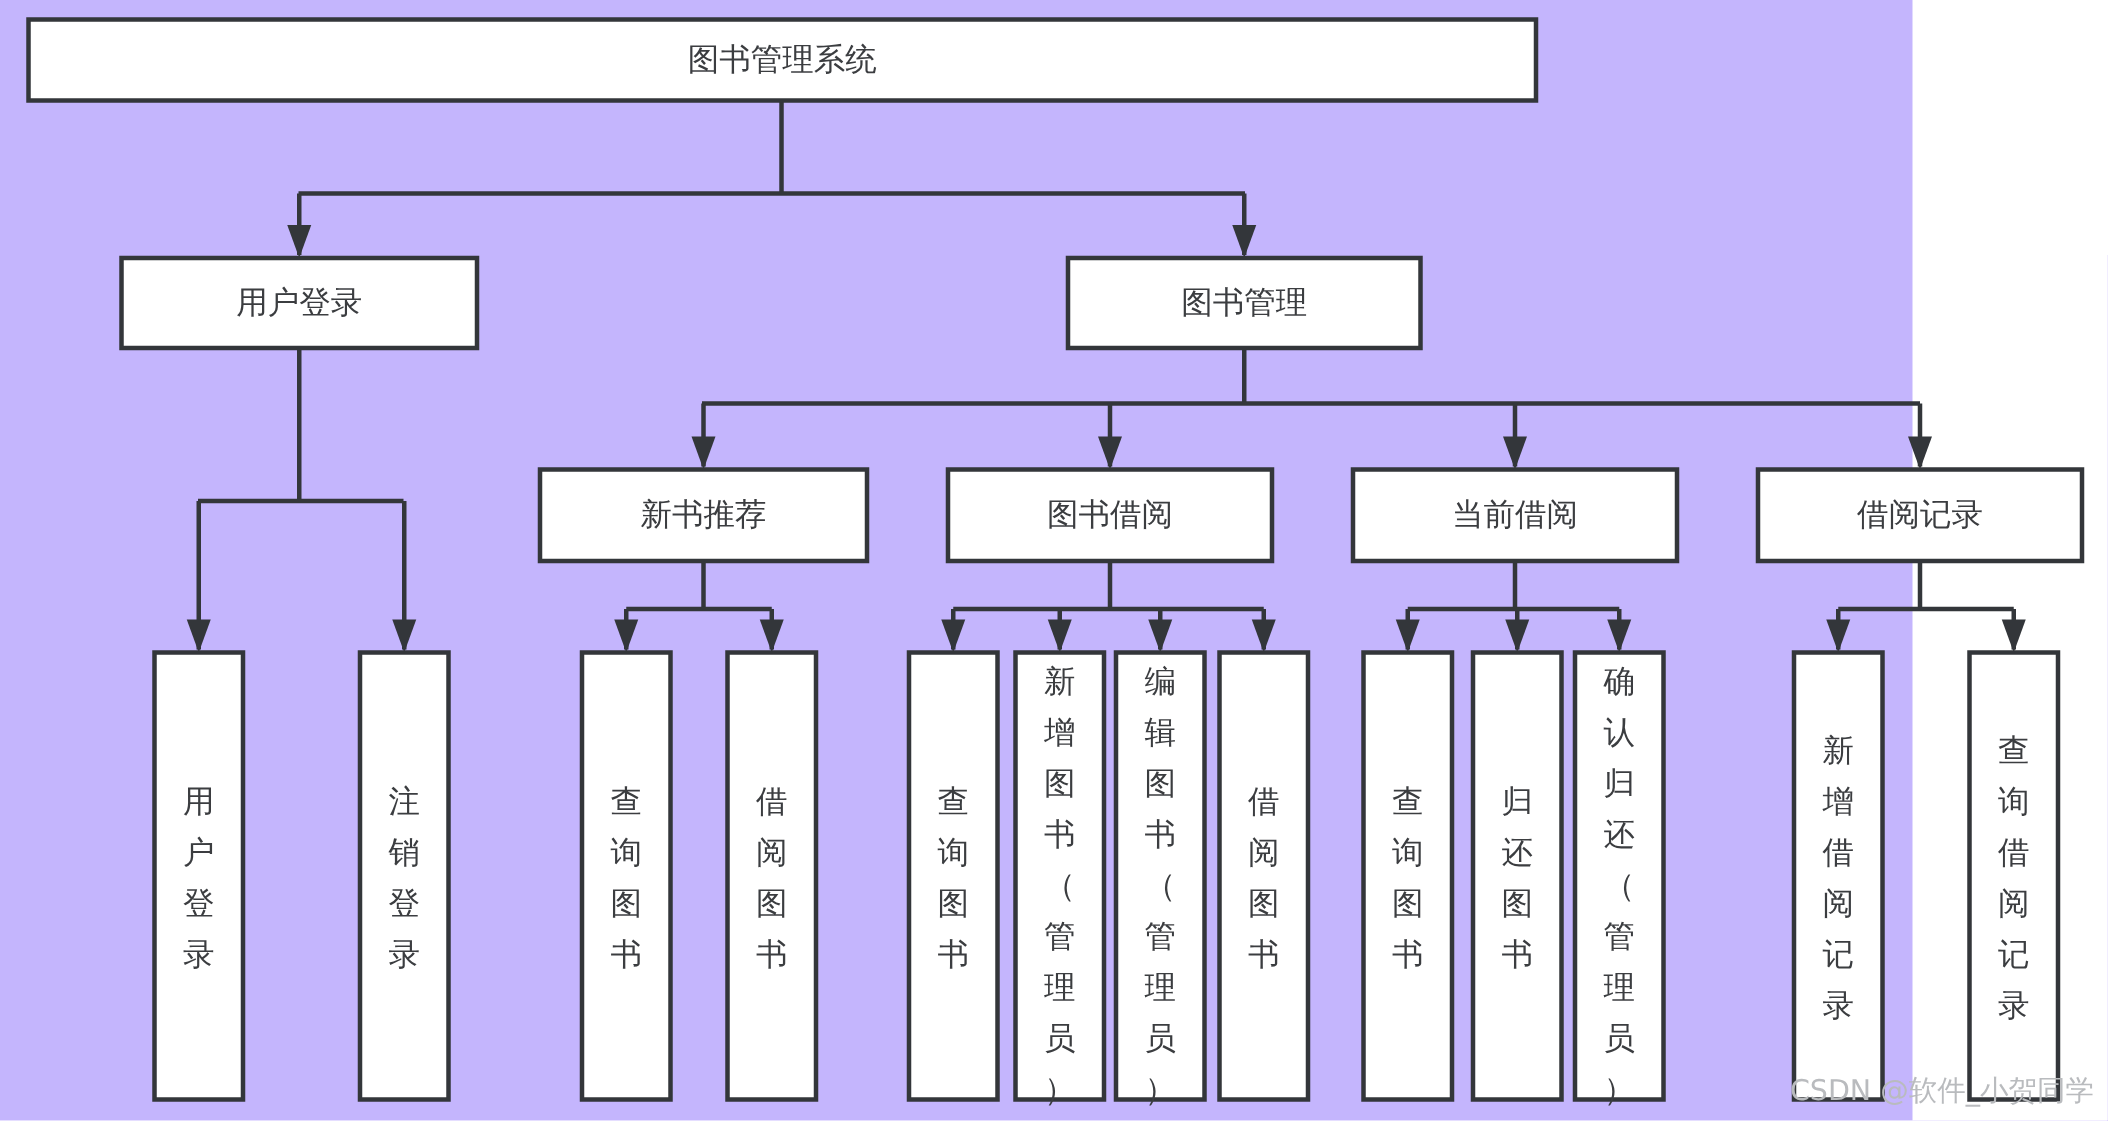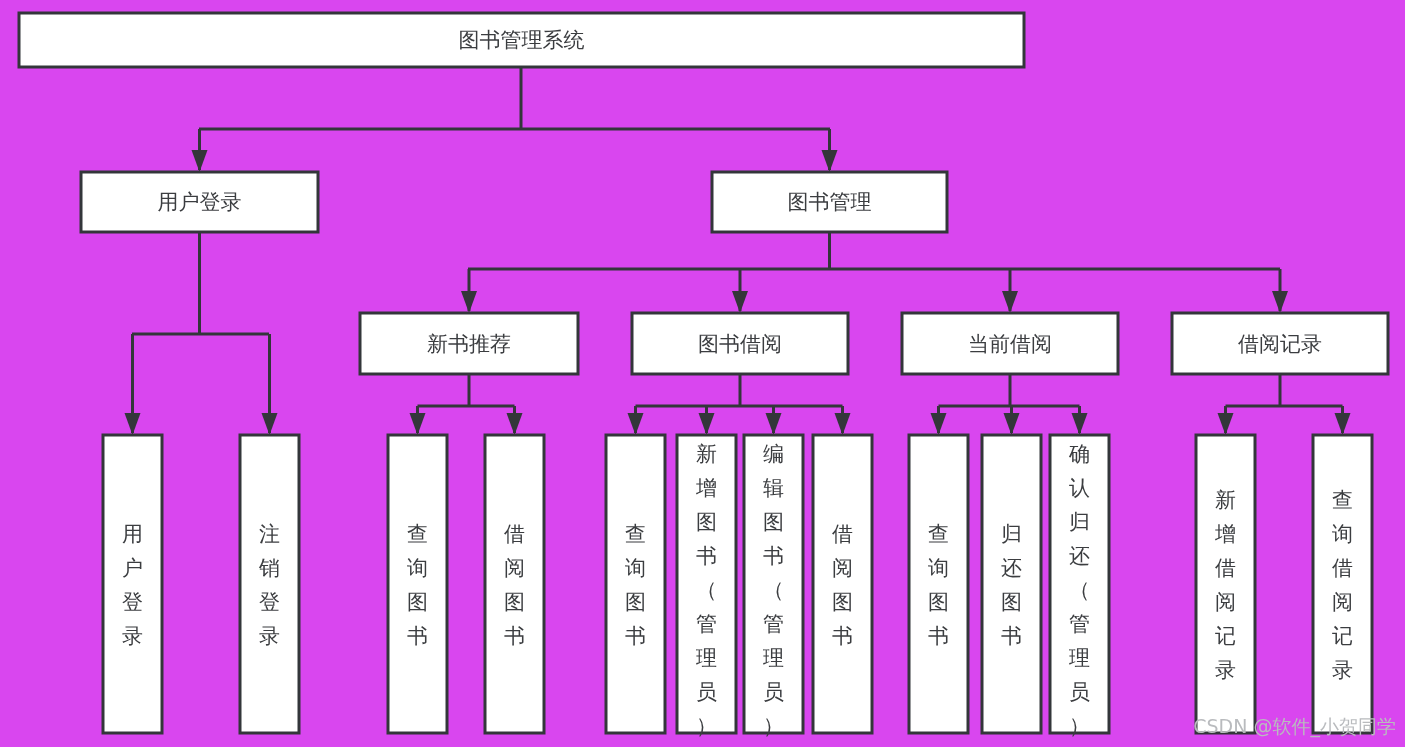--- a/index.html
+++ b/index.html
@@ -9,23 +9,23 @@
     background: #ffffff;
   }
   body {
     width: 1405px;
     height: 747px;
     overflow: hidden;
     font-family: "DejaVu Sans", "Liberation Sans", sans-serif;
   }
   #diagram-root {
     position: relative;
-    width: 1405px;
+    width: 1275px;
     height: 747px;
-    background: #d946ef;
+    background: #c4b5fd;
   }
   svg#chart-svg {
     display: block;
     width: 1405px;
     height: 747px;
   }
   .box-rect {
     fill: #ffffff;
     stroke: #33363a;
     stroke-width: 3;

